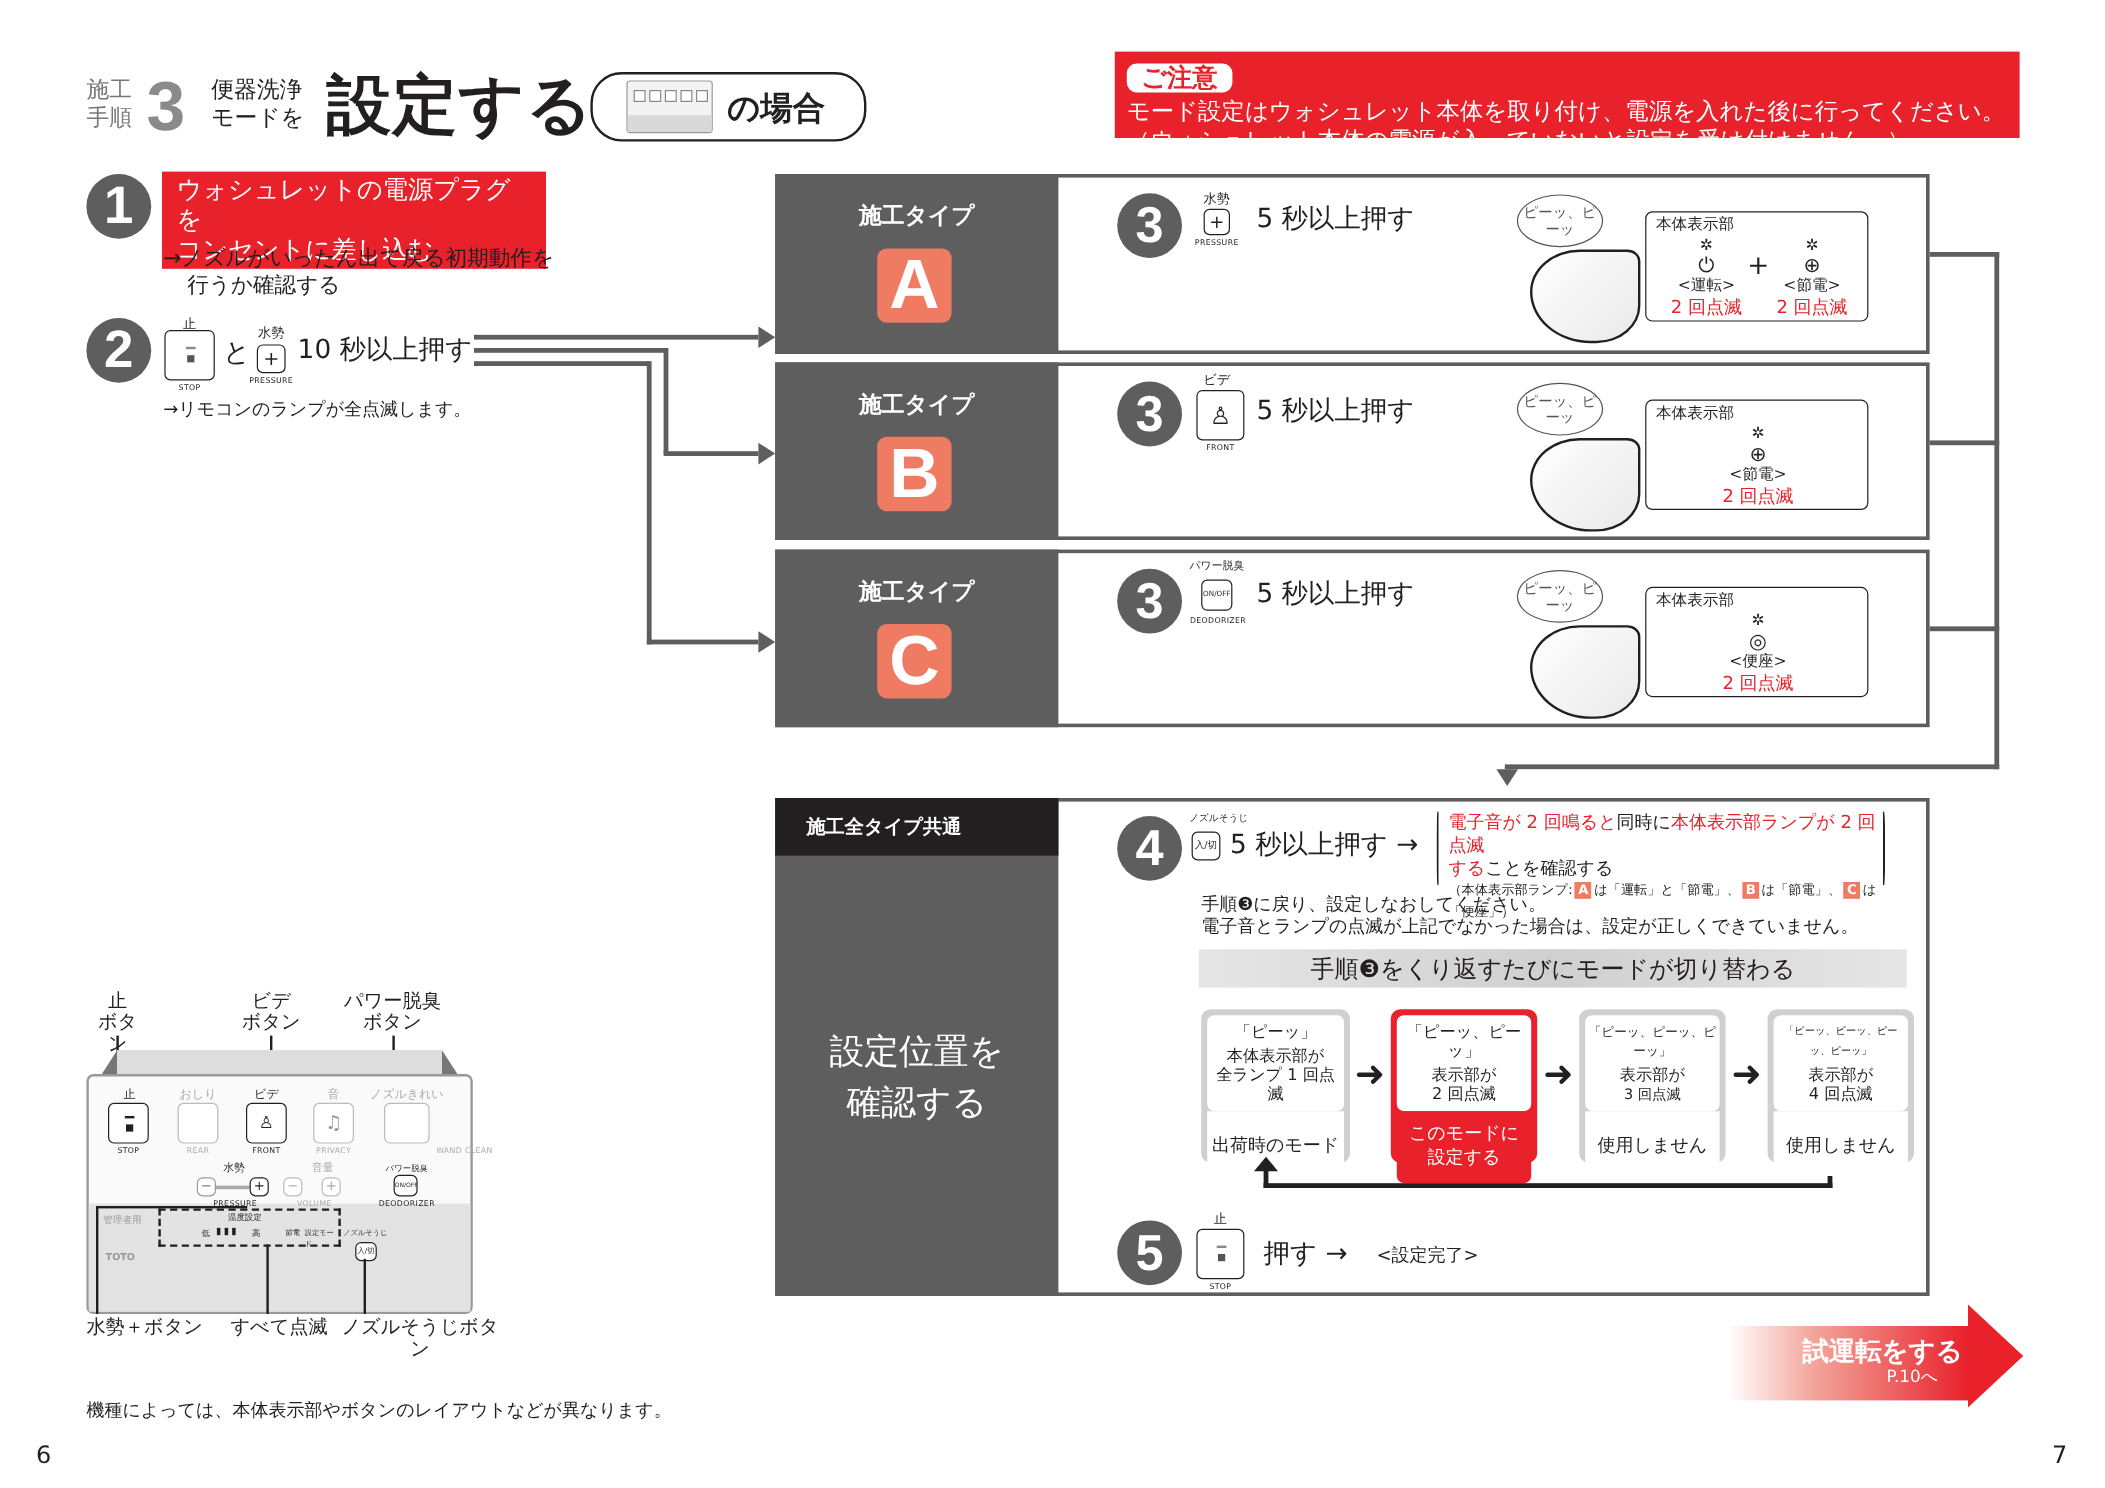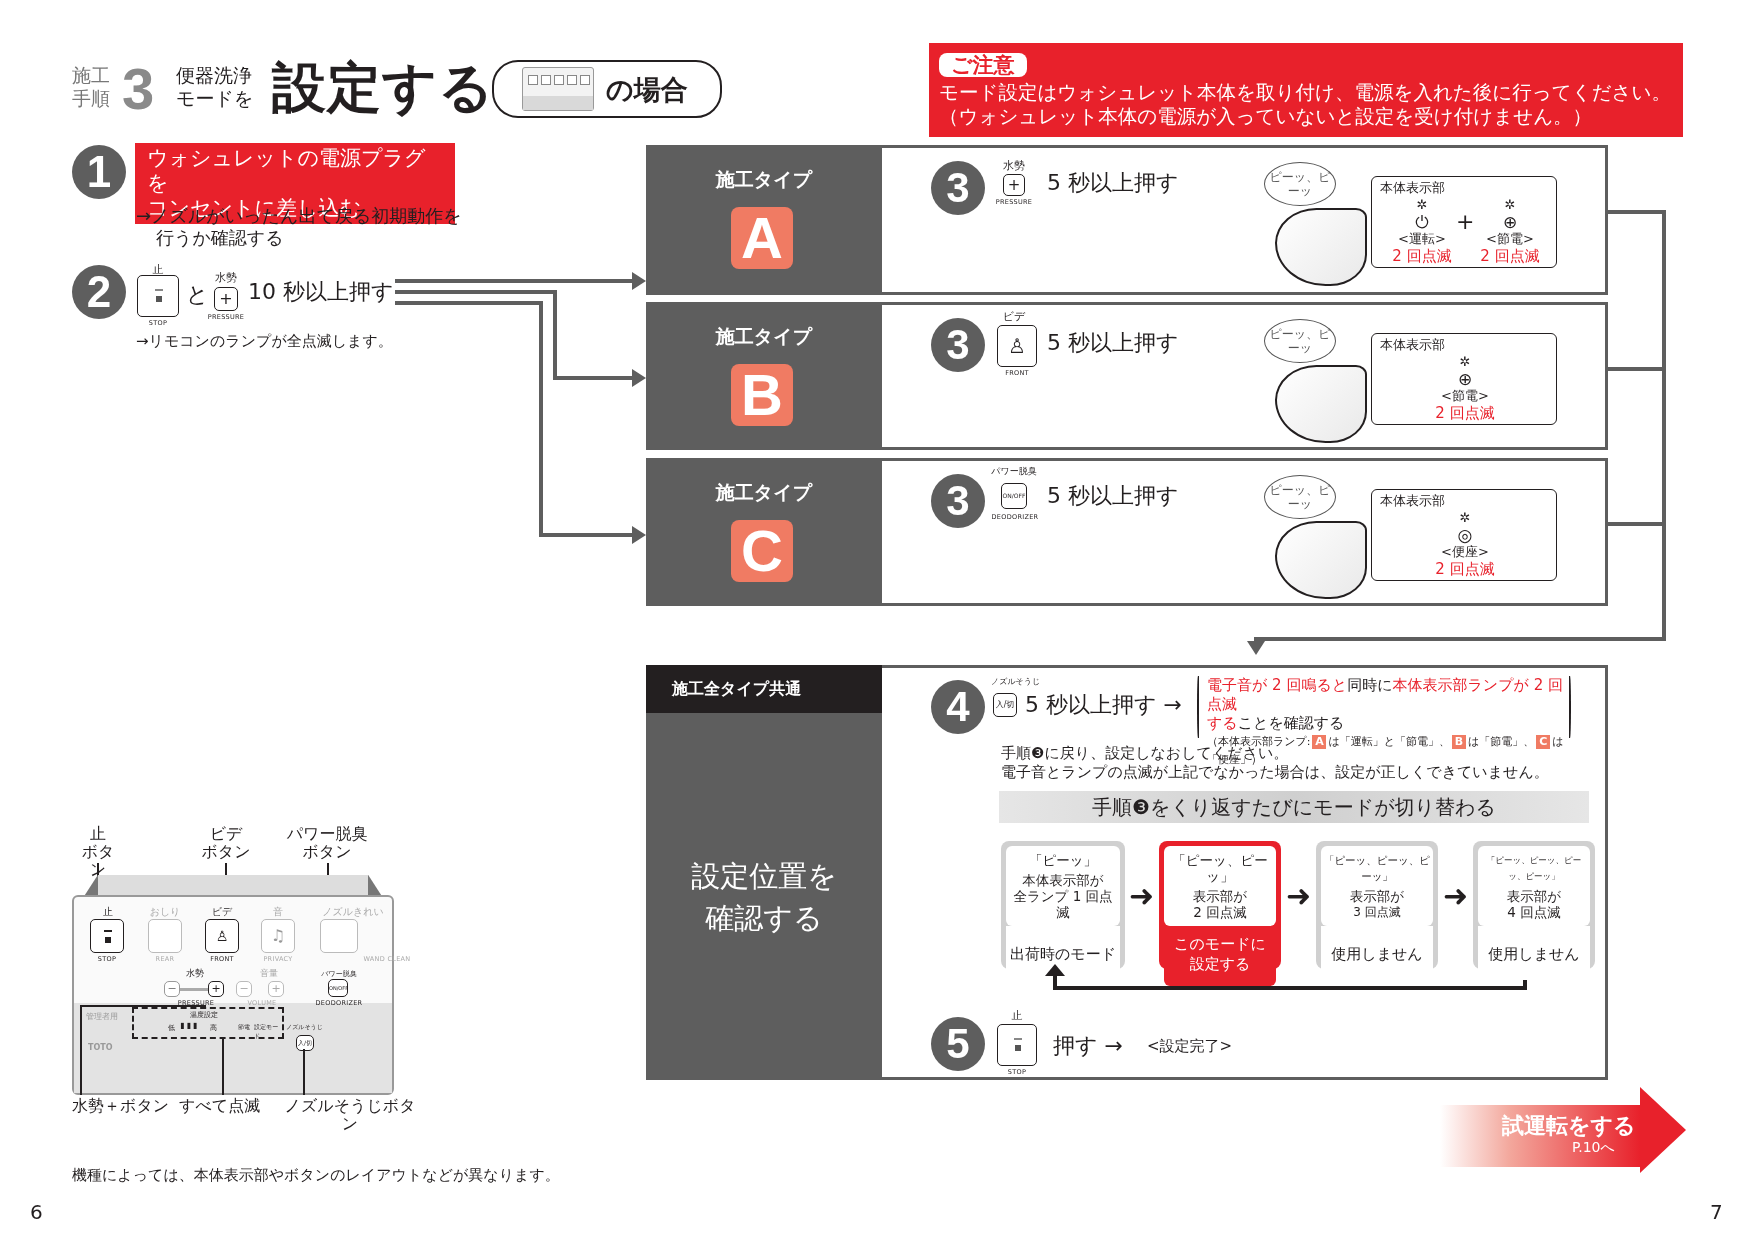--- a/index.html
+++ b/index.html
@@ -75,21 +75,21 @@
         <span class="mini-sq" style="left:18px"></span>
         <span class="mini-sq" style="left:31px"></span>
         <span class="mini-sq" style="left:44px"></span>
         <span class="mini-sq" style="left:57px"></span>
       <div class="bot"></div>
     </div>
     <div class="abs" style="left:112px;top:10px;font-size:27px;font-weight:bold;">の場合</div>
   </div>
 </div>
 
-<div class="abs notice" style="left:929px;top:43px;width:754px;height:94px;padding:8px 10px;">
+<div class="abs notice" style="left:929px;top:43px;width:754px;height:72px;padding:8px 10px;">
   <span class="notice-tag">ご注意</span>
   <div class="notice-text" style="margin-top:2px;">モード設定はウォシュレット本体を取り付け、電源を入れた後に行ってください。</div>
   <div class="notice-text">（ウォシュレット本体の電源が入っていないと設定を受け付けません。）</div>
 </div>
 
 <div class="abs circ" style="left:72px;top:145px;width:54px;height:54px;font-size:44px;line-height:54px;">1</div>
 <div class="abs redband" style="left:135px;top:143px;width:320px;">
   <div>ウォシュレットの電源プラグを</div>
   <div>コンセントに差し込む</div>
 </div>
@@ -322,21 +322,21 @@
     <div class="abs lbl-tiny" style="left:10px;top:58px;width:46px;">STOP</div>
     <div class="abs lbl-sm" style="left:66px;top:8px;width:50px;font-size:10px;color:#aaa;">おしり</div>
     <div class="abs rbtn dim" style="left:74px;top:22px;width:34px;height:34px;"></div>
     <div class="abs lbl-tiny" style="left:68px;top:58px;width:46px;color:#aaa;">REAR</div>
     <div class="abs lbl-sm" style="left:128px;top:8px;width:40px;font-size:10px;">ビデ</div>
     <div class="abs rbtn" style="left:131px;top:22px;width:34px;height:34px;text-align:center;line-height:32px;font-size:14px;">♙</div>
     <div class="abs lbl-tiny" style="left:125px;top:58px;width:46px;">FRONT</div>
     <div class="abs lbl-sm" style="left:184px;top:8px;width:40px;font-size:10px;color:#aaa;">音</div>
     <div class="abs rbtn dim" style="left:187px;top:22px;width:34px;height:34px;text-align:center;line-height:32px;color:#999;">♫</div>
     <div class="abs lbl-tiny" style="left:181px;top:58px;width:46px;color:#aaa;">PRIVACY</div>
-    <div class="abs lbl-sm" style="left:244px;top:8px;width:70px;font-size:10px;color:#aaa;">ノズルきれい</div>
+    <div class="abs lbl-sm" style="left:230px;top:8px;width:70px;font-size:10px;color:#aaa;">ノズルきれい</div>
     <div class="abs rbtn dim" style="left:246px;top:22px;width:38px;height:34px;"></div>
     <div class="abs lbl-tiny" style="left:240px;top:58px;width:50px;color:#aaa;margin-left:48px;">WAND CLEAN</div>
 
     <div class="abs lbl-sm" style="left:106px;top:70px;width:30px;font-size:9px;">水勢</div>
     <div class="abs rbtn" style="left:90px;top:84px;width:16px;height:16px;font-size:11px;text-align:center;line-height:14px;color:#777;border-color:#999;">−</div>
     <div class="abs" style="left:106px;top:91px;width:28px;height:3px;background:#aaa;"></div>
     <div class="abs rbtn" style="left:134px;top:84px;width:16px;height:16px;font-size:11px;text-align:center;line-height:14px;">+</div>
     <div class="abs lbl-tiny" style="left:100px;top:102px;width:44px;">PRESSURE</div>
     <div class="abs lbl-sm" style="left:180px;top:70px;width:30px;font-size:9px;color:#aaa;">音量</div>
     <div class="abs rbtn dim" style="left:162px;top:84px;width:16px;height:16px;font-size:11px;text-align:center;line-height:14px;color:#aaa;">−</div>
@@ -357,21 +357,21 @@
     </div>
     <div class="abs" style="left:212px;top:126px;font-size:6px;">ノズルそうじ</div>
     <div class="abs rbtn" style="left:222px;top:138px;width:18px;height:16px;font-size:6px;text-align:center;line-height:14px;">入/切</div>
     <div class="abs" style="left:14px;top:146px;font-size:8px;color:#999;font-weight:bold;">TOTO</div>
   </div>
   <div class="abs" style="left:8px;top:180px;width:1.5px;height:90px;background:#231f20;"></div>
   <div class="abs" style="left:8px;top:180px;width:126px;height:1.5px;background:#231f20;"></div>
   <div class="abs" style="left:150px;top:212px;width:1.5px;height:58px;background:#231f20;"></div>
   <div class="abs" style="left:231px;top:224px;width:1.5px;height:46px;background:#231f20;"></div>
   <div class="abs callout" style="left:0;top:272px;">水勢＋ボタン</div>
-  <div class="abs callout" style="left:107px;top:272px;">すべて点滅</div>
+  <div class="abs callout" style="left:120px;top:272px;">すべて点滅</div>
   <div class="abs callout" style="left:206px;top:272px;">ノズルそうじボタン</div>
 </div>
 
 <div class="abs t15" style="left:72px;top:1166px;">機種によっては、本体表示部やボタンのレイアウトなどが異なります。</div>
 <div class="abs" style="left:30px;top:1200px;font-size:20px;">6</div>
 <div class="abs" style="left:1710px;top:1200px;font-size:20px;">7</div>
 
 <div class="abs" style="left:1440px;top:1087px;width:246px;height:86px;">
   <div class="abs" style="left:0;top:18px;width:200px;height:62px;background:linear-gradient(90deg,#ffffff 0%,#f3a79c 35%,#e8212b 100%);"></div>
   <div class="abs" style="left:200px;top:0;width:0;height:0;border-top:43px solid transparent;border-bottom:43px solid transparent;border-left:46px solid #e8212b;"></div>

